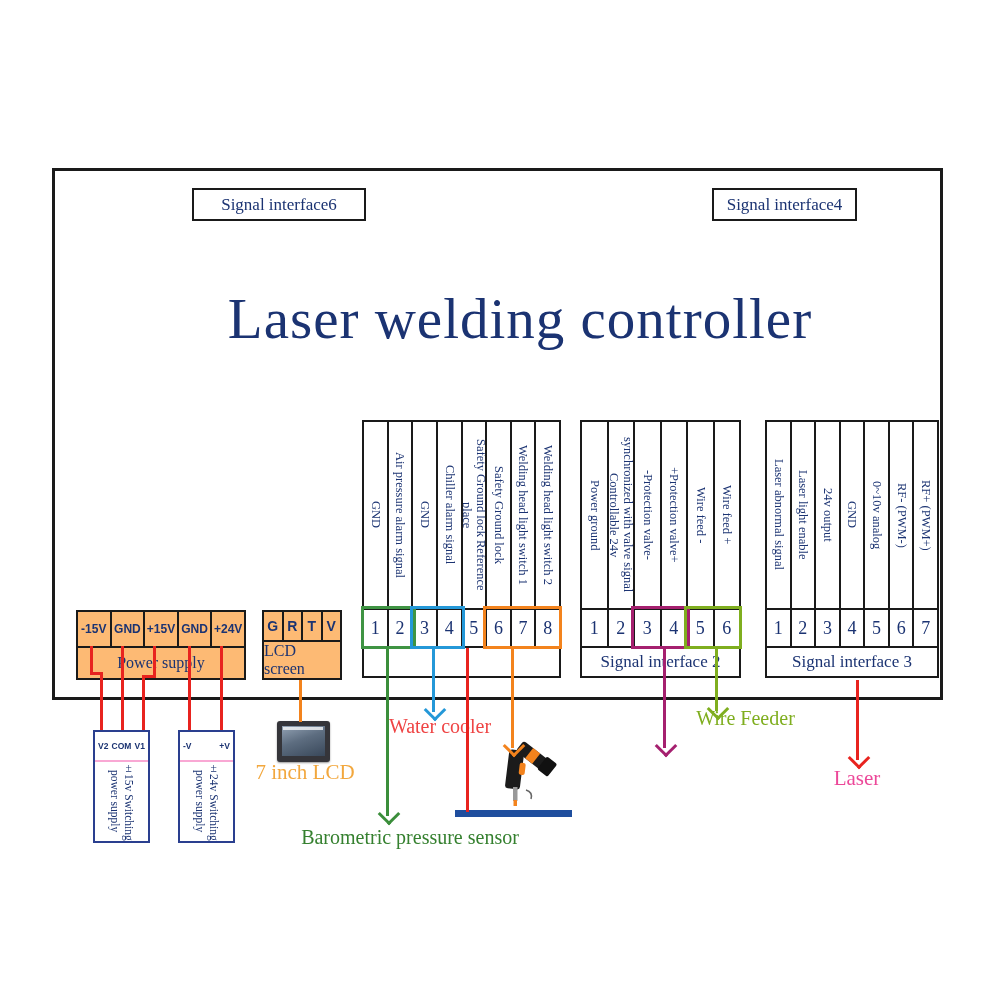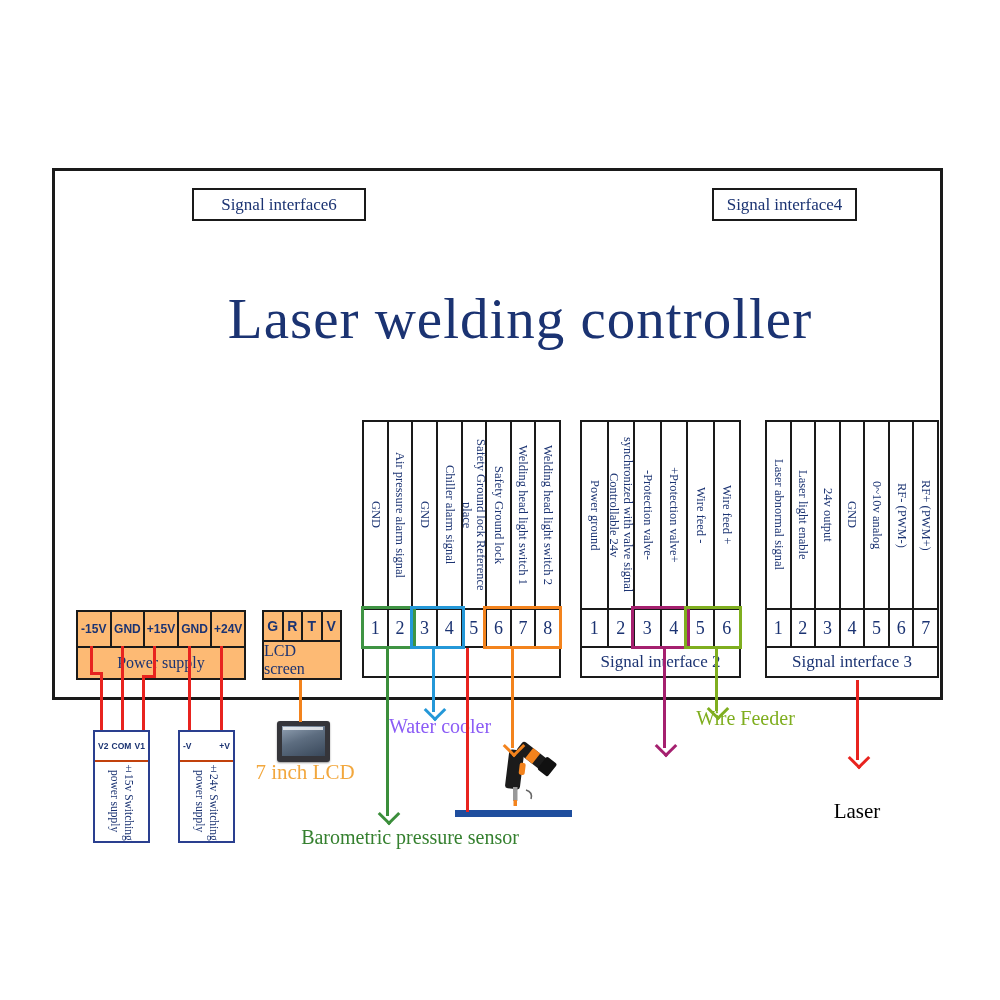--- a/index.html
+++ b/index.html
@@ -38,21 +38,21 @@
   .conn .cells{height:34px;display:flex;border-bottom:2px solid #1a1a1a;}
   .conn .cells .cell{flex:1;display:flex;align-items:center;justify-content:center;border-right:2px solid #1a1a1a;
        font-family:"Liberation Sans",sans-serif;font-weight:bold;font-size:12px;}
   .conn .cells .cell:last-child{border-right:none;}
   .conn .cname{flex:1;display:flex;align-items:center;justify-content:center;font-size:16px;}
   .lcd-conn .cells .cell{font-size:14px;}
 
   
   .psu{top:730px;width:57px;height:113px;border:2px solid #2a3f8f;display:flex;flex-direction:column;background:#fff;}
   .psu .hdr{height:15px;display:flex;justify-content:space-between;align-items:center;padding:8px 3px;
-            border-bottom:2px solid #c2410c;font-family:"Liberation Sans",sans-serif;font-weight:bold;font-size:8.5px;}
+            border-bottom:2px solid #f9a8d4;font-family:"Liberation Sans",sans-serif;font-weight:bold;font-size:8.5px;}
   .psu .body{flex:1;display:flex;flex-direction:row-reverse;align-items:center;justify-content:center;gap:2px;}
   .psu .body span{writing-mode:vertical-rl;text-orientation:mixed;font-size:11.5px;line-height:1.05;white-space:nowrap;}
 
   
   .vline{position:absolute;width:3px;z-index:3;}
   .hline{position:absolute;height:3px;z-index:3;}
   .chev{position:absolute;width:13px;height:13px;border-left:3px solid;border-bottom:3px solid;
         transform:rotate(-45deg);z-index:3;background:transparent;}
 
   
@@ -262,21 +262,21 @@
 
   <div class="vline" style="left:856px;top:680px;height:80px;background:#e8231f;"></div>
   <div class="chev" style="left:851px;top:750px;border-color:#e8231f;"></div>
 
   <div class="abs lcd-img">
     <div class="screen"></div>
     <div class="glint"></div>
   </div>
   <div class="plabel" style="left:250px;top:760px;width:110px;text-align:center;font-size:21px;color:#f2a73d;">7 inch LCD</div>
 
-  <div class="plabel" style="left:382px;top:715px;width:116px;text-align:center;font-size:20px;color:#8b5cf6;">Water cooler</div>
+  <div class="plabel" style="left:382px;top:715px;width:116px;text-align:center;font-size:20px;color:#ef4444;">Water cooler</div>
 
   <div class="plabel" style="left:288px;top:826px;width:244px;text-align:center;font-size:20px;color:#35802f;">Barometric pressure sensor</div>
 
   <svg class="abs" style="left:486px;top:740px;" width="82" height="72" viewBox="0 0 82 72">
     <g transform="rotate(38 46 16)">
       <rect x="30" y="9" width="34" height="13" rx="3" fill="#1b1b1b"></rect>
       <rect x="42" y="9" width="9" height="13" fill="#f3831d"></rect>
       <rect x="58" y="7" width="13" height="16" rx="2" fill="#111111"></rect>
     </g>
     <g transform="rotate(7 29 30)">
@@ -285,20 +285,20 @@
     </g>
     <path d="M40 50 q7 2 5 9" stroke="#666" fill="none" stroke-width="1.5"></path>
     <rect x="27" y="47" width="4.5" height="14" fill="#999999"></rect>
     <rect x="27.5" y="60" width="3.5" height="6" fill="#f3831d"></rect>
   </svg>
   <div class="abs table-bar"></div>
 
 
   <div class="plabel" style="left:688px;top:707px;width:115px;text-align:center;font-size:20px;color:#7fae1f;">Wire Feeder</div>
 
-  <div class="plabel" style="left:828px;top:766px;width:58px;text-align:center;font-size:21px;color:#000000;margin-top:33px;">Laser</div>
+  <div class="plabel" style="left:828px;top:766px;width:58px;text-align:center;font-size:21px;color:#ec4899;">Laser</div>
 
 <div class="pin-overlay" style="border-color: rgb(63, 148, 67); left: 361px; top: 606px; width: 54.75px; height: 43px;"></div>
     <div class="pin-overlay" style="border-color: rgb(36, 152, 216); left: 409.75px; top: 606px; width: 54.75px; height: 43px;"></div>
     <div class="pin-overlay" style="border-color: rgb(243, 131, 29); left: 482.875px; top: 606px; width: 79.125px; height: 43px;"></div>
     <div class="pin-overlay" style="border-color: rgb(165, 32, 111); left: 631.333px; top: 606px; width: 58.3333px; height: 43px;"></div>
     <div class="pin-overlay" style="border-color: rgb(127, 174, 31); left: 683.667px; top: 606px; width: 58.3333px; height: 43px;"></div>
   </div>
 
 </body></html>

